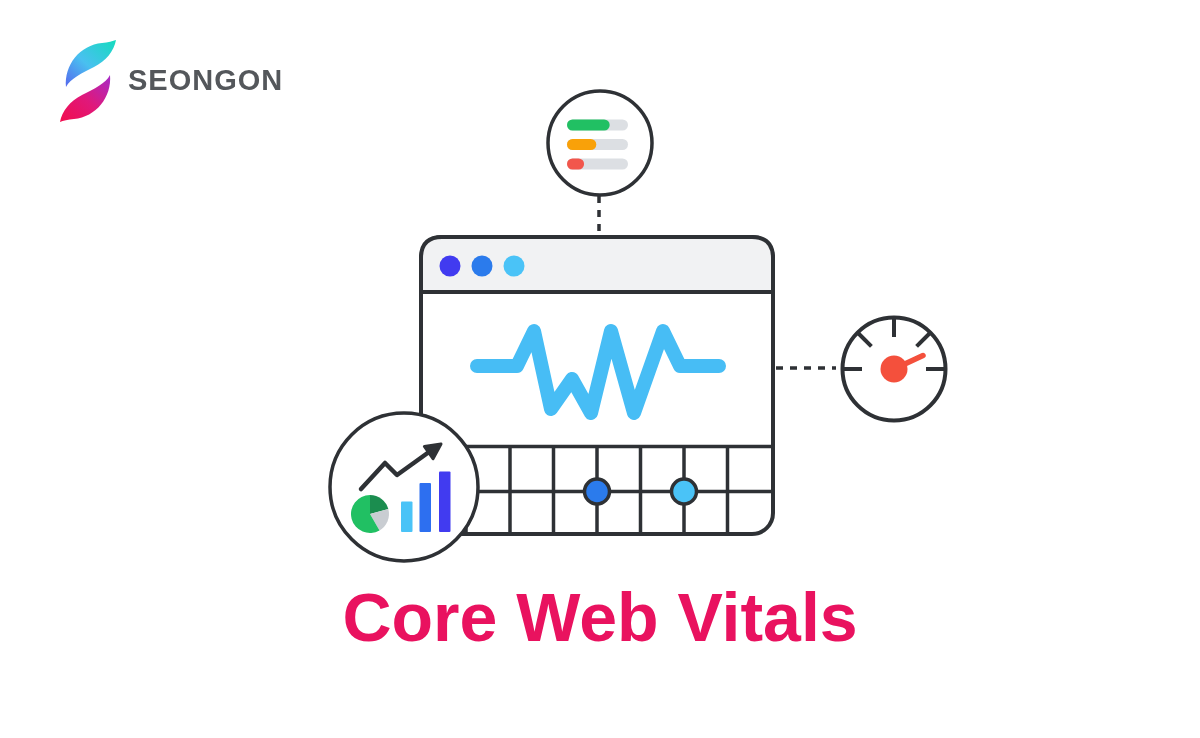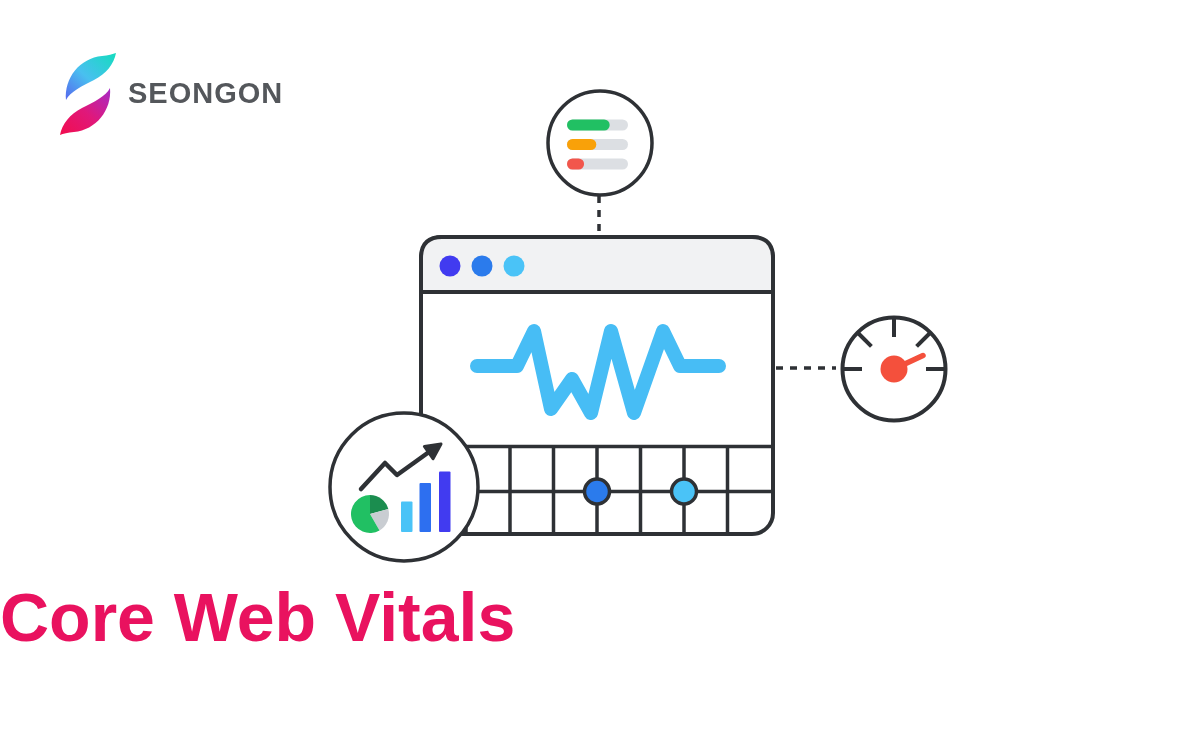--- a/index.html
+++ b/index.html
@@ -1,27 +1,27 @@
 <!DOCTYPE html>
 <html><head>
 <meta charset="utf-8">
 <style>
   html,body{margin:0;padding:0;background:#ffffff;}
   .canvas{
     position:relative;width:1200px;height:738px;background:#ffffff;overflow:hidden;
     font-family:"Liberation Sans", sans-serif;
   }
-  .brand{position:absolute;left:58px;top:49px;display:flex;align-items:center;gap:10px;}
+  .brand{position:absolute;left:58px;top:36px;display:flex;align-items:center;gap:10px;}
   .brand-name{
     font-size:29px;font-weight:700;color:#54575B;letter-spacing:1px;
     line-height:90px;display:inline-block;transform:translateY(-1px);
   }
   .scene{position:absolute;left:0;top:0;}
   .page-title{
-    position:absolute;left:0;right:0;top:578px;margin:0;text-align:left;
+    position:absolute;left:0;right:0;top:578px;margin:0;text-align:center;
     font-size:68px;line-height:78px;font-weight:700;color:#E9125F;letter-spacing:0px;
   }
 </style>
 </head>
 <body>
 
 <div class="canvas">
 
   <div class="brand">
     <svg width="60" height="90" viewBox="0 0 60 88">

